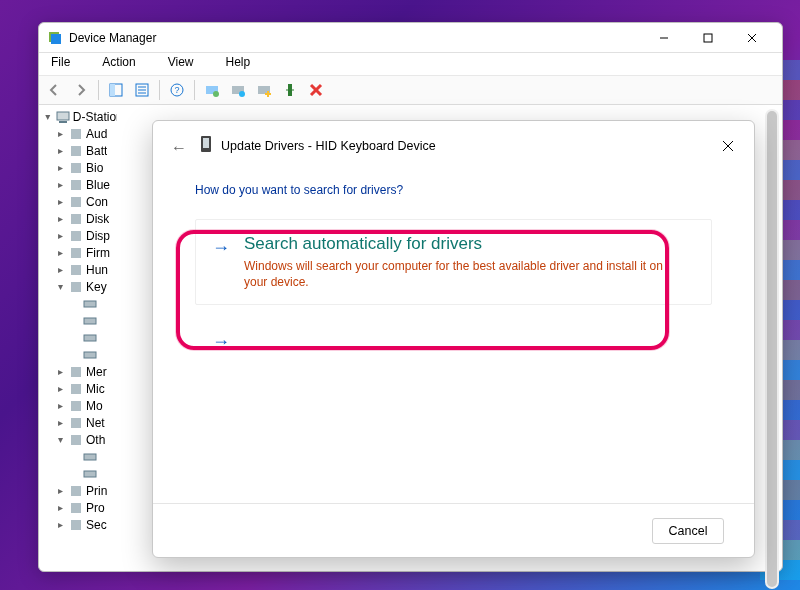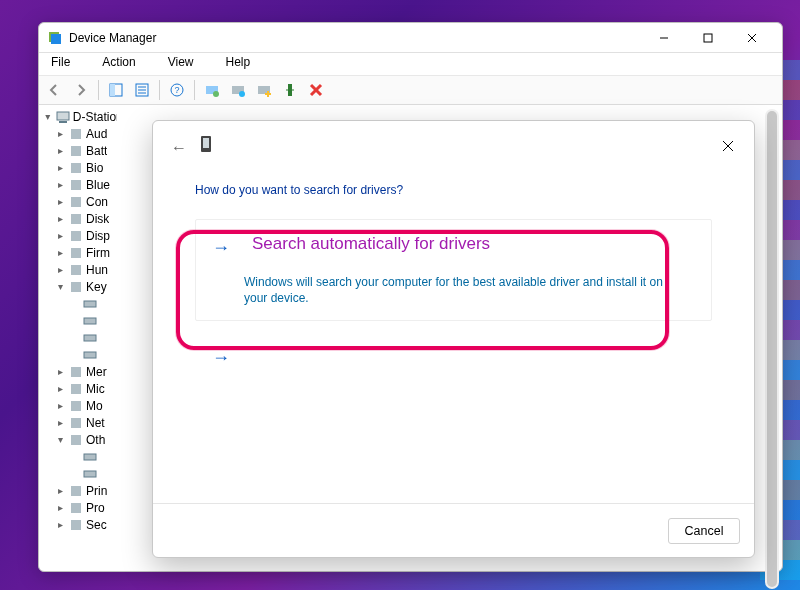--- a/index.html
+++ b/index.html
@@ -60,29 +60,29 @@
   .dlg-head .dlg-title { font-size:12.5px; color:#000; }
   .dlg-head .spacer { flex:1; }
   .dlg-close { width:24px; height:24px; display:flex; align-items:center; justify-content:center; font-size:18px; }
   .dlg-body { flex:1; padding:0 42px 0 42px; }
   .dlg-question { color:#003399; font-size:12px; margin:12px 0 22px 0; font-weight:400; }
   .option {
     border:1px solid #eee; border-radius:2px; padding:14px 22px 14px 48px; position:relative;
     cursor:pointer;
   }
   .option .arrow { position:absolute; left:16px; top:15px; color:#0a5ac2; font-size:18px; }
-  .option .opt-title { color:#a21caf; font-size:17px;margin-left:8px; }
-  .option .opt-desc { color:#0369a1; font-size:12px; margin-top:20px; max-width:420px; line-height:1.35; }
+  .option .opt-title { color:#0f766e; font-size:17px; }
+  .option .opt-desc { color:#c2410c; font-size:12px; margin-top:4px; max-width:420px; line-height:1.35; }
   .option.secondary { border-color:transparent; margin-top:8px; }
   .hl {
     position:absolute; border:4px solid #e6005c; border-radius:18px; pointer-events:none;
     left:137px; top:207px; width:493px; height:120px; z-index:5;
     box-shadow:0 0 0 1px rgba(230,0,92,.2);
   }
-  .dlg-foot { height:54px; border-top:1px solid #e5e5e5; display:flex; align-items:center; justify-content:flex-end; padding:0 14px; }
+  .dlg-foot { height:54px; border-top:1px solid #e5e5e5; display:flex; align-items:center; justify-content:flex-end; padding:0 30px; }
   .btn-cancel {
     min-width:72px; height:26px; font-size:12.5px; background:#fff; border:1px solid #d0d0d0; border-radius:3px;
     padding:0 12px; cursor:pointer;
   }
 
   .scroll-track {
     position:absolute; right:3px; top:86px; width:14px; height:480px; background:#f0f0f0; border-radius:7px;
   }
   .scroll-thumb { position:absolute; left:2px; top:2px; width:10px; height:476px; background:#c8c8c8; border-radius:5px; }
 </style>
@@ -380,20 +380,21 @@
 
   <div class="dialog">
     <div class="dlg-head">
       <span class="back">←</span>
       <span class="dlg-icon">
         <svg width="14" height="18">
             <rect x="2" y="1" width="10" height="16" rx="1" fill="#444"></rect>
             <rect x="4" y="3" width="6" height="10" fill="#cfd8dc"></rect>
           </svg>
       </span>
+      <span class="dlg-title">Update Drivers - HID Keyboard Device</span>
       <span class="spacer"></span>
       <span class="dlg-close">
         <svg width="12" height="12">
             <line x1="1" y1="1" x2="11" y2="11" stroke="#000"></line>
             <line x1="11" y1="1" x2="1" y2="11" stroke="#000"></line>
           </svg>
       </span>
     </div>
 
     <div class="dlg-body">

